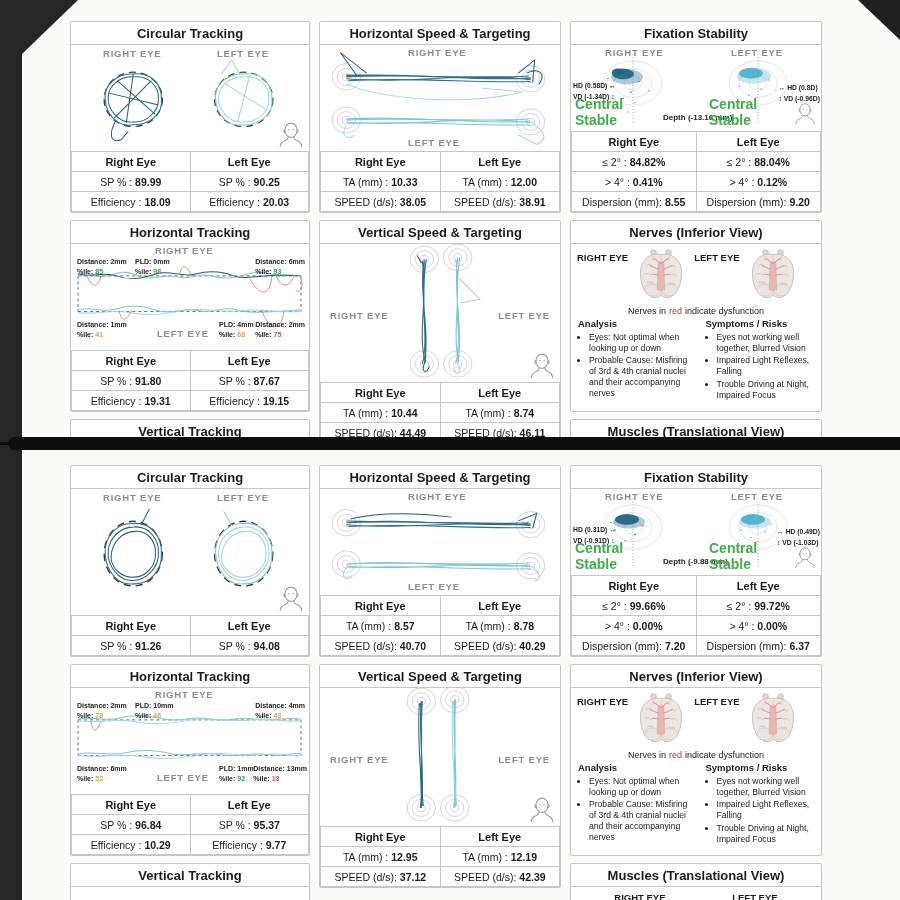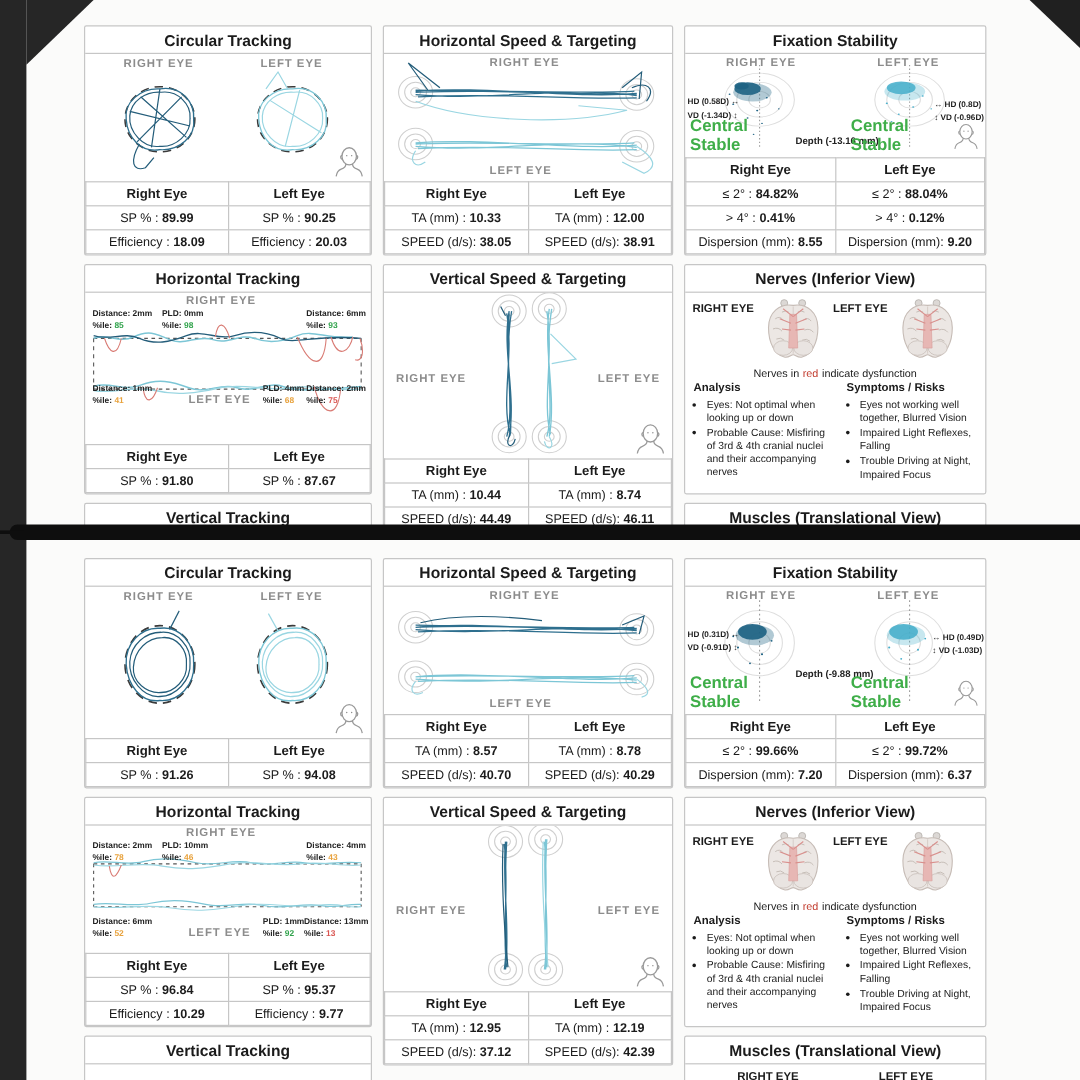--- a/index.html
+++ b/index.html
@@ -172,20 +172,24 @@
         <table class="tbl">
           <tbody>
               <tr>
                 <th>Right Eye</th>
                 <th>Left Eye</th>
               </tr>
           <tr>
                 <td><span>SP % :</span><b class="mv">91.80</b></td>
               <td><span>SP % :</span><b class="mv">87.67</b></td>
               </tr>
+          <tr>
+                <td><span>Efficiency :</span><b class="mv">19.31</b></td>
+              <td><span>Efficiency :</span><b class="mv">19.15</b></td>
+              </tr>
         </tbody>
           </table>
       </section>
 
       <section class="panel stub">
         <div class="panel-h">Vertical Tracking</div>
       </section>
     </div>
 
     <div class="col">
@@ -624,20 +628,24 @@
           <tbody>
               <tr>
                 <th>Right Eye</th>
                 <th>Left Eye</th>
               </tr>
           <tr>
                 <td><span>≤ 2° :</span><b class="mv">99.66%</b></td>
               <td><span>≤ 2° :</span><b class="mv">99.72%</b></td>
               </tr>
           <tr>
+                <td><span>&gt; 4° :</span><b class="mv">0.00%</b></td>
+              <td><span>&gt; 4° :</span><b class="mv">0.00%</b></td>
+              </tr>
+          <tr>
                 <td><span>Dispersion (mm):</span><b class="mv">7.20</b></td>
               <td><span>Dispersion (mm):</span><b class="mv">6.37</b></td>
               </tr>
         </tbody>
           </table>
       </section>
 
       <section class="panel h192">
         <div class="panel-h">Nerves (Inferior View)</div>
         <div class="nerv-top">

